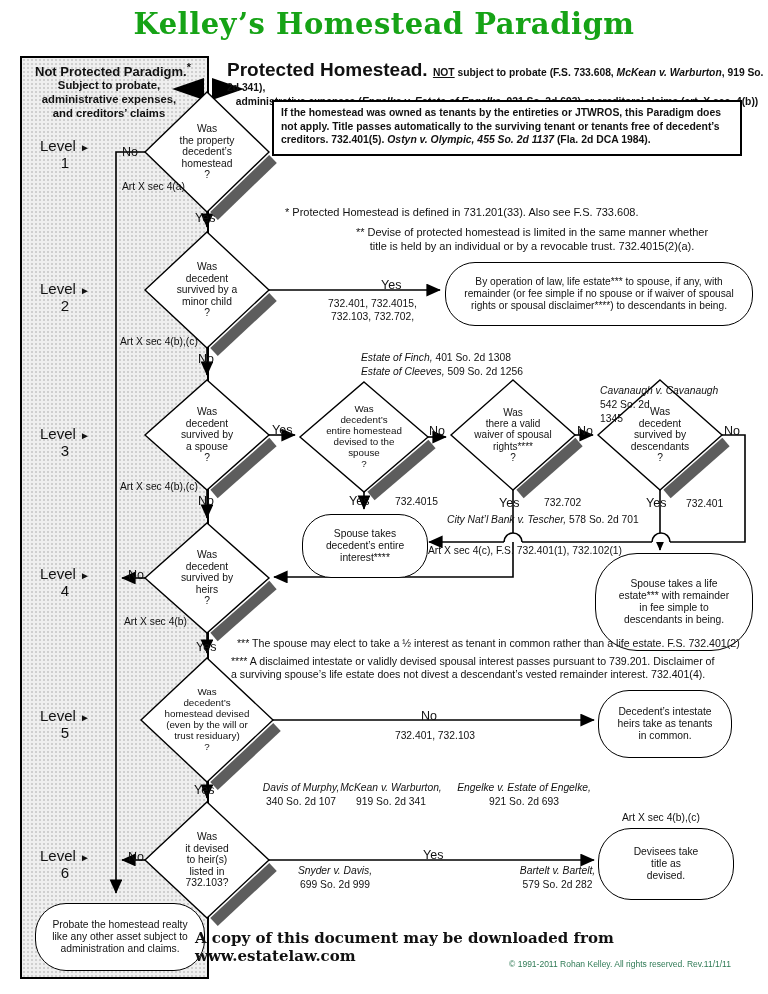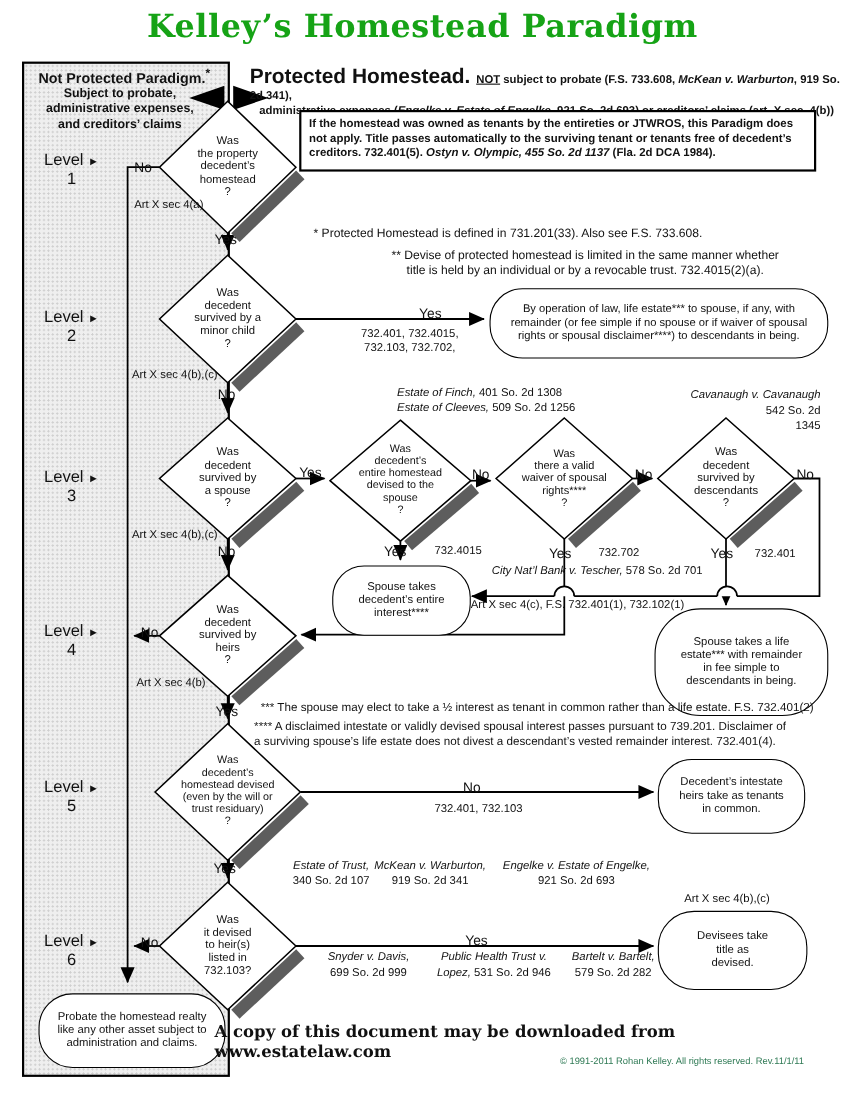--- a/index.html
+++ b/index.html
@@ -225,34 +225,32 @@
   <div class="abs lbl" style="left:395px;top:496px;">732.4015</div>
   <div class="abs lbl" style="left:544px;top:497px;">732.702</div>
   <div class="abs lbl" style="left:686px;top:498px;">732.401</div>
   <div class="abs lbl" style="left:428px;top:545px;">Art X sec 4(c), F.S. 732.401(1), 732.102(1)</div>
   <div class="abs lbl" style="left:124px;top:616px;">Art X sec 4(b)</div>
   <div class="abs lbl ctr" style="left:380px;top:730px;width:110px;">732.401, 732.103</div>
   <div class="abs lbl" style="left:622px;top:812px;">Art X sec 4(b),(c)</div>
 
   <div class="abs cit" style="left:361px;top:351px;"><span class="i">Estate of Finch,</span><span> 401 So. 2d 1308</span>
 <span class="i">Estate of Cleeves,</span><span> 509 So. 2d 1256</span></div>
-  <div class="abs cit" style="left:600px;top:353px;width:146px;text-align:right;"><span class="i">Cavanaugh v. Cavanaugh</span>
+  <div class="abs cit" style="left:600px;top:384px;width:146px;text-align:left;"><span class="i">Cavanaugh v. Cavanaugh</span>
 <span>542 So. 2d
 1345</span></div>
   <div class="abs cit" style="left:447px;top:513px;"><span class="i">City Nat’l Bank v. Tescher,</span><span> 578 So. 2d 701</span></div>
-  <div class="abs cit ctr" style="left:256px;top:781px;width:90px;"><span class="i">Estate of Trust,</span>
+  <div class="abs cit ctr" style="left:256px;top:781px;width:90px;"><span class="i">Davis of Murphy,</span>
 <span>340 So. 2d 107</span></div>
   <div class="abs cit ctr" style="left:336px;top:781px;width:110px;"><span class="i">McKean v. Warburton,</span>
 <span>919 So. 2d 341</span></div>
   <div class="abs cit ctr" style="left:450px;top:781px;width:148px;"><span class="i">Engelke v. Estate of Engelke,</span>
 <span>921 So. 2d 693</span></div>
   <div class="abs cit ctr" style="left:290px;top:864px;width:90px;"><span class="i">Snyder v. Davis,</span>
 <span>699 So. 2d 999</span></div>
-  <div class="abs cit ctr" style="left:390px;top:864px;width:118px;"><span class="i">Public Health Trust v.
-Lopez,</span><span> 531 So. 2d 946</span></div>
   <div class="abs cit ctr" style="left:510px;top:864px;width:95px;"><span class="i">Bartelt v. Bartelt,</span>
 <span>579 So. 2d 282</span></div>
 
   <div class="abs oval" style="left:445px;top:262px;width:302px;height:58px;border-radius:30px;font-size:10.2px;">By operation of law, life estate*** to spouse, if any, with
 remainder (or fee simple if no spouse or if waiver of spousal
 rights or spousal disclaimer****) to descendants in being.</div>
   <div class="abs oval" style="left:302px;top:514px;width:120px;height:58px;border-radius:29px;">Spouse takes
 decedent’s entire
 interest****</div>
   <div class="abs oval" style="left:595px;top:553px;width:152px;height:92px;border-radius:42px;">Spouse takes a life

